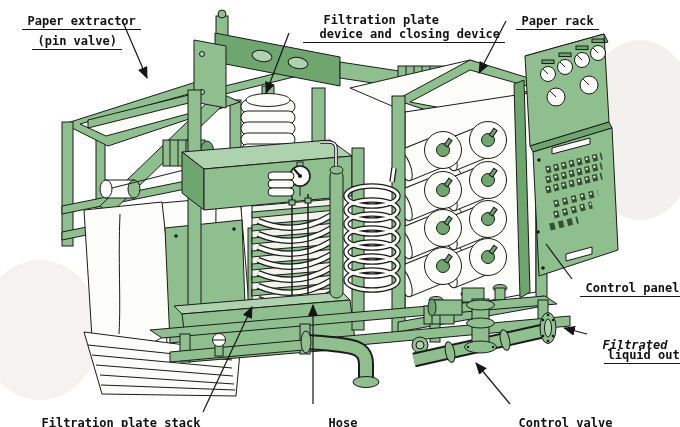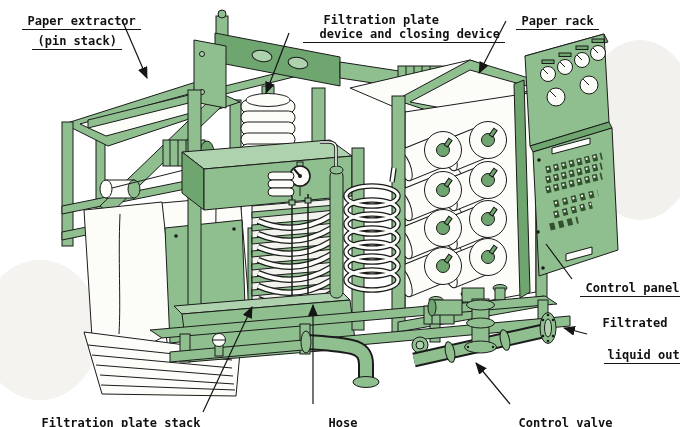--- a/index.html
+++ b/index.html
@@ -352,39 +352,39 @@
     <path d="M203,412 L252,307" marker-end="url(#arr)"></path>
     <path d="M313,404 L313,305" marker-end="url(#arr)"></path>
     <path d="M510,404 L476,363" marker-end="url(#arr)"></path>
   </g>
 </svg>
 
 <div class="callout" style="left:8px;top:2px;">
   <span class="u">Paper extractor</span>
 </div>
 <div class="callout" style="left:18px;top:22px;">
-  <span class="u">(pin stack)</span>
+  <span class="u">(pin valve)</span>
 </div>
 
 <div class="callout" style="left:307px;top:1px;">
   <span class="nou">Filtration plate</span>
 </div>
 <div class="callout" style="left:289px;top:15px;">
   <span class="u" style="padding-left:16px;">device and closing device</span>
 </div>
 
 <div class="callout" style="left:502px;top:2px;">
   <span class="u">Paper rack</span>
 </div>
 
 <div class="callout" style="left:566px;top:269px;">
   <span class="u">Control panel</span>
 </div>
 
-<div class="callout" style="left:586px;top:304px;">
+<div class="callout" style="left:586px;top:326px;font-style:italic;">
   <span class="nou">Filtrated</span>
 </div>
 <div class="callout" style="left:590px;top:336px;">
   <span class="u" style="padding:0 3px 1px 3px;">liquid outlet</span>
 </div>
 
 <div class="callout" style="left:22px;top:404px;">
   <span class="u">Filtration plate stack</span>
 </div>
 

